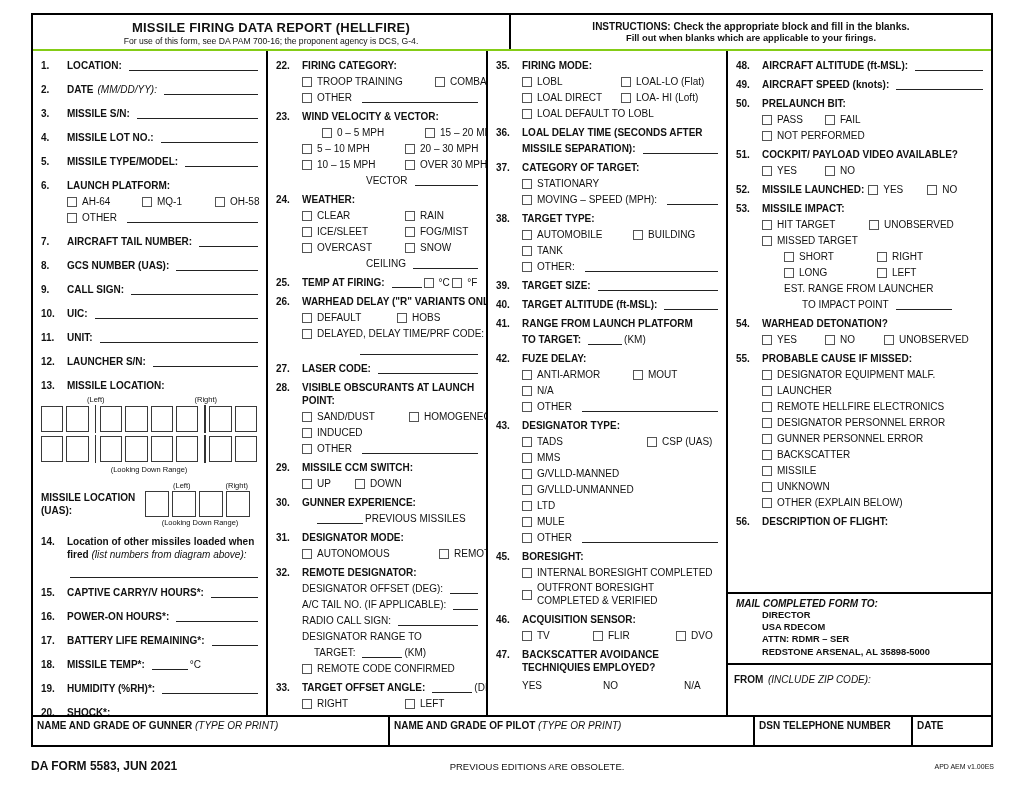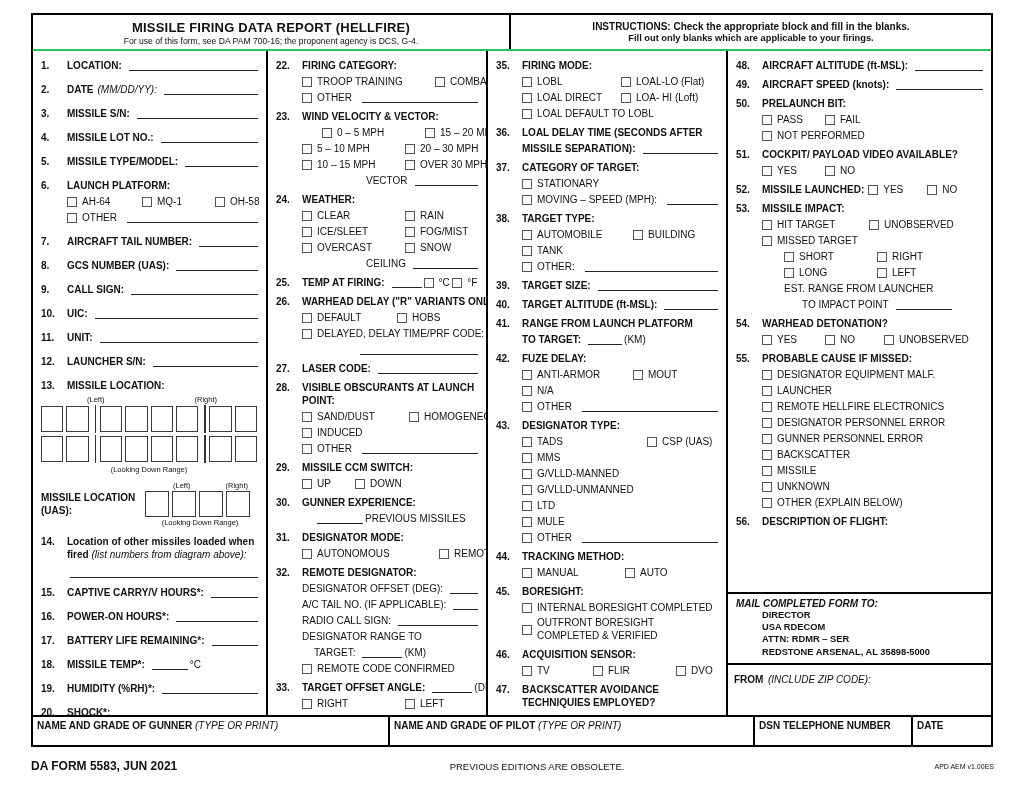--- a/index.html
+++ b/index.html
@@ -1,20 +1,20 @@
 <!DOCTYPE html>
 <html><head>
 <meta charset="utf-8">
 <style>
   html,body{margin:0;padding:0;background:#fff;}
   body{width:1024px;height:793px;font-family:"Liberation Sans",sans-serif;color:#111;position:relative;}
   .page{position:absolute;inset:0;background:#fff;}
   .form{position:absolute;left:31px;top:13px;width:962px;height:734px;border:2px solid #000;display:flex;flex-direction:column;box-sizing:border-box;background:#fff;}
   
-  .header-row{display:flex;border-bottom:2px solid #22c55e;}
+  .header-row{display:flex;border-bottom:2px solid #84cc16;}
   .header-left{width:478px;border-right:2px solid #000;text-align:center;padding:5px 6px 3px;box-sizing:border-box;}
   .title{font-weight:bold;font-size:13px;letter-spacing:.2px;}
   .subtitle{font-size:8.6px;margin-top:1px;}
   .header-right{flex:1;text-align:center;padding:6px 6px 3px;box-sizing:border-box;}
   .instr1{font-weight:bold;font-size:10px;}
   .instr2{font-weight:bold;font-size:9.3px;margin-top:1px;}
   
   .body-row{flex:1;display:flex;min-height:0;}
   .col{box-sizing:border-box;padding:8px 6px 4px 8px;border-right:2px solid #000;overflow:hidden;}
   #col1{width:235px;}
@@ -90,21 +90,21 @@
 <div class="page">
   <div class="form">
 
     <div class="header-row">
       <div class="header-left">
         <div class="title">MISSILE FIRING DATA REPORT (HELLFIRE)</div>
         <div class="subtitle">For use of this form, see DA PAM 700-16; the proponent agency is DCS, G-4.</div>
       </div>
       <div class="header-right">
         <div class="instr1">INSTRUCTIONS: Check the appropriate block and fill in the blanks.</div>
-        <div class="instr2">Fill out only blanks which are applicable to your firings.</div>
+        <div class="instr2">Fill out when blanks which are applicable to your firings.</div>
       </div>
     </div>
 
     <div class="body-row">
       <div class="col" id="col1">
           <div class="item">
             <div class="inum">1.</div>
             <div class="ibody">
               <div class="row">
                 <span class="tx b">LOCATION:</span>
@@ -851,38 +851,20 @@
                   <span class="cb"></span>
                   <span class="cl">MULE</span>
                 </span>
               </div>
               <div class="row">
                 <span class="cbw">
                   <span class="cb"></span>
                   <span class="cl">OTHER</span>
                 </span>
                 <span class="bl fill"></span>
-              </div>
-            </div>
-          </div>
-          <div class="item">
-            <div class="inum">44.</div>
-            <div class="ibody">
-              <div class="row">
-                <span class="tx b">TRACKING METHOD:</span>
-              </div>
-              <div class="row">
-                <span class="cbw" style="min-width: 96px;">
-                  <span class="cb"></span>
-                  <span class="cl">MANUAL</span>
-                </span>
-                <span class="cbw">
-                  <span class="cb"></span>
-                  <span class="cl">AUTO</span>
-                </span>
               </div>
             </div>
           </div>
           <div class="item">
             <div class="inum">45.</div>
             <div class="ibody">
               <div class="row">
                 <span class="tx b">BORESIGHT:</span>
               </div>
               <div class="row">

